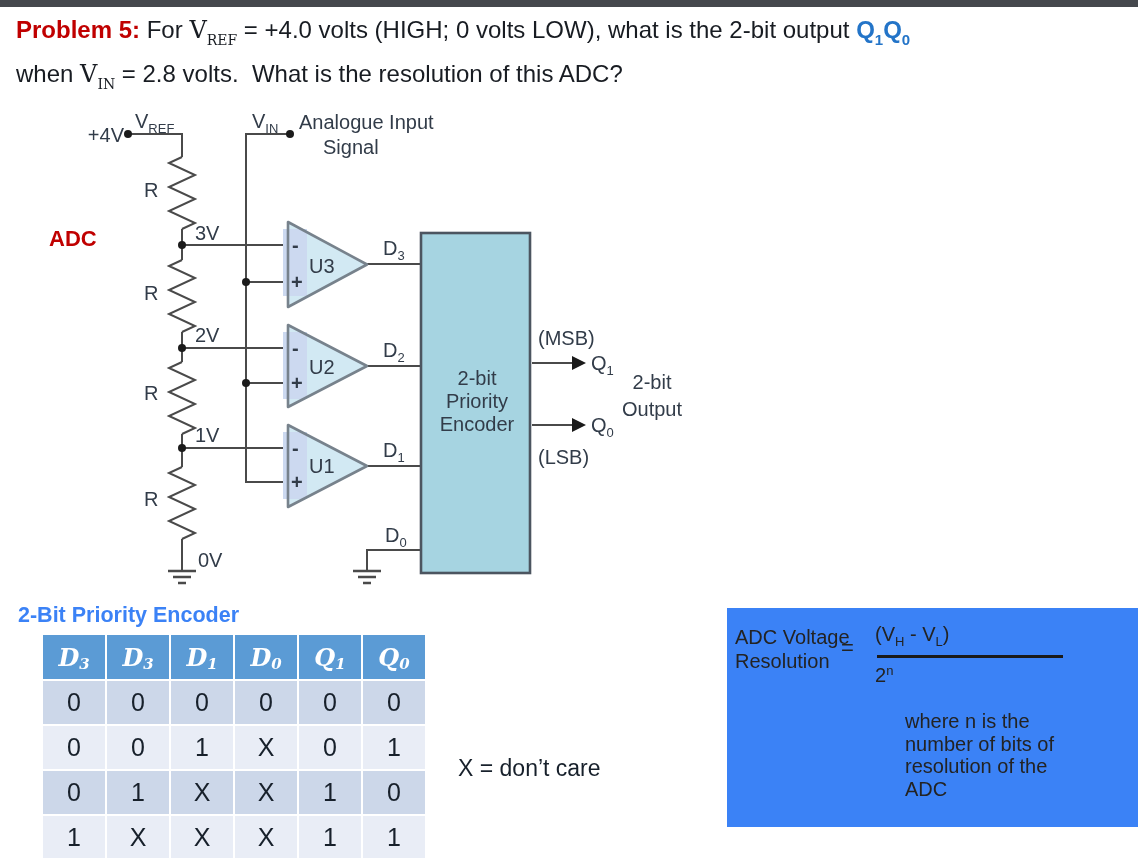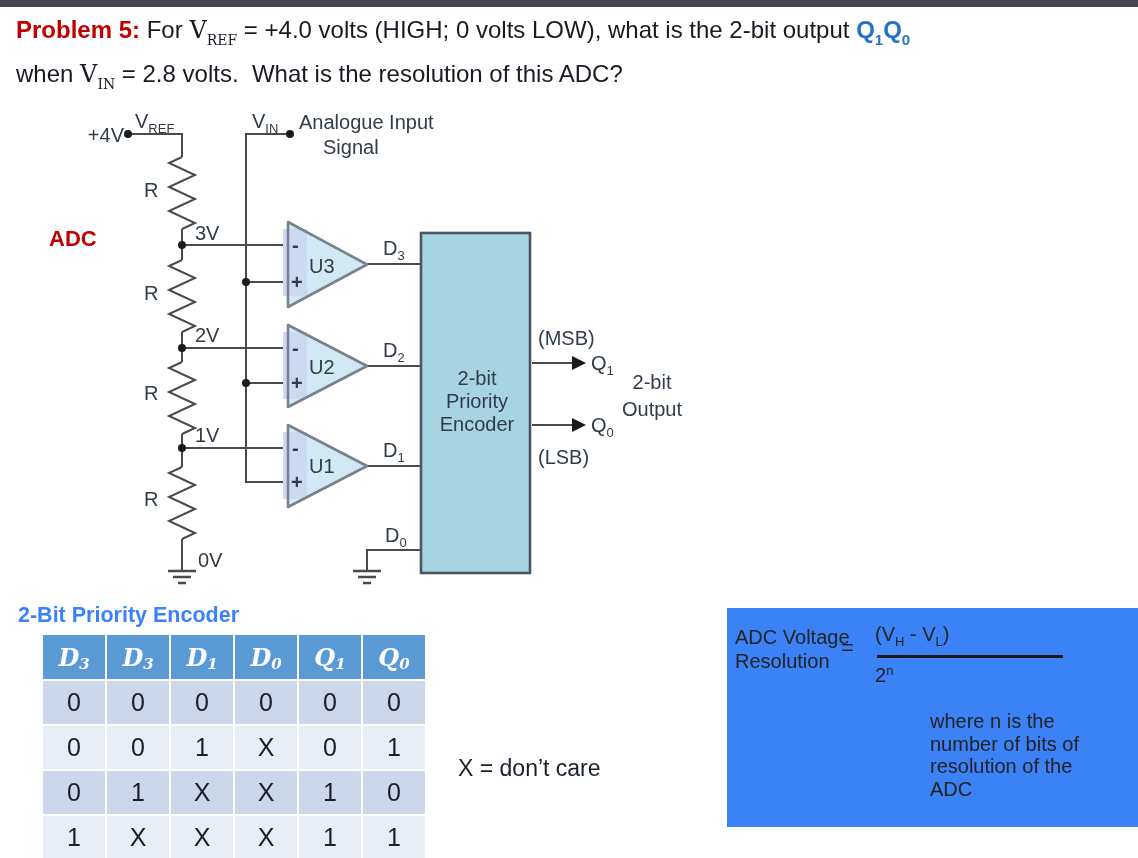--- a/index.html
+++ b/index.html
@@ -52,21 +52,21 @@
   .dontcare{position:absolute;left:458px;top:755px;font-size:23px;color:#17202b;text-align:center;}
   
   .fpanel{position:absolute;left:727px;top:608px;width:411px;height:219px;background:#3b82f6;}
   .flhs{position:absolute;left:8px;top:17px;font-size:20px;line-height:24px;color:#232323;}
   .feq{position:absolute;left:114px;top:27px;font-size:22px;color:#232323;}
   .fnum{position:absolute;left:148px;top:15px;width:190px;font-size:20px;color:#232323;}
   .fsub{font-size:13px;vertical-align:-5px;}
   .fbar{position:absolute;left:150px;top:47px;width:186px;height:3px;background:#1a1a1a;}
   .fden{position:absolute;left:148px;top:55px;width:190px;text-align:left;font-size:20px;color:#232323;}
   .fsup{font-size:13px;vertical-align:7px;}
-  .fnote{position:absolute;left:203px;top:102px;width:182px;font-size:20px;line-height:22.5px;color:#232323;}
+  .fnote{position:absolute;left:178px;top:102px;width:182px;font-size:20px;line-height:22.5px;color:#232323;}
 </style>
 </head>
 <body>
 
 <div class="topbar"></div>
 
 <div class="problem">
   <div class="pline"><span class="ptitle">Problem 5:</span><span> For </span><span class="mathv"><span>V</span><span class="msub">REF</span></span><span> = +4.0 volts (HIGH; 0 volts LOW), what is the 2-bit output </span><span class="qref"><span>Q</span><span class="qsub">1</span><span>Q</span><span class="qsub">0</span></span></div>
   <div class="pline"><span>when </span><span class="mathv"><span>V</span><span class="msub">IN</span></span><span> = 2.8 volts.&nbsp; What is the resolution of this ADC?</span></div>
 </div>

